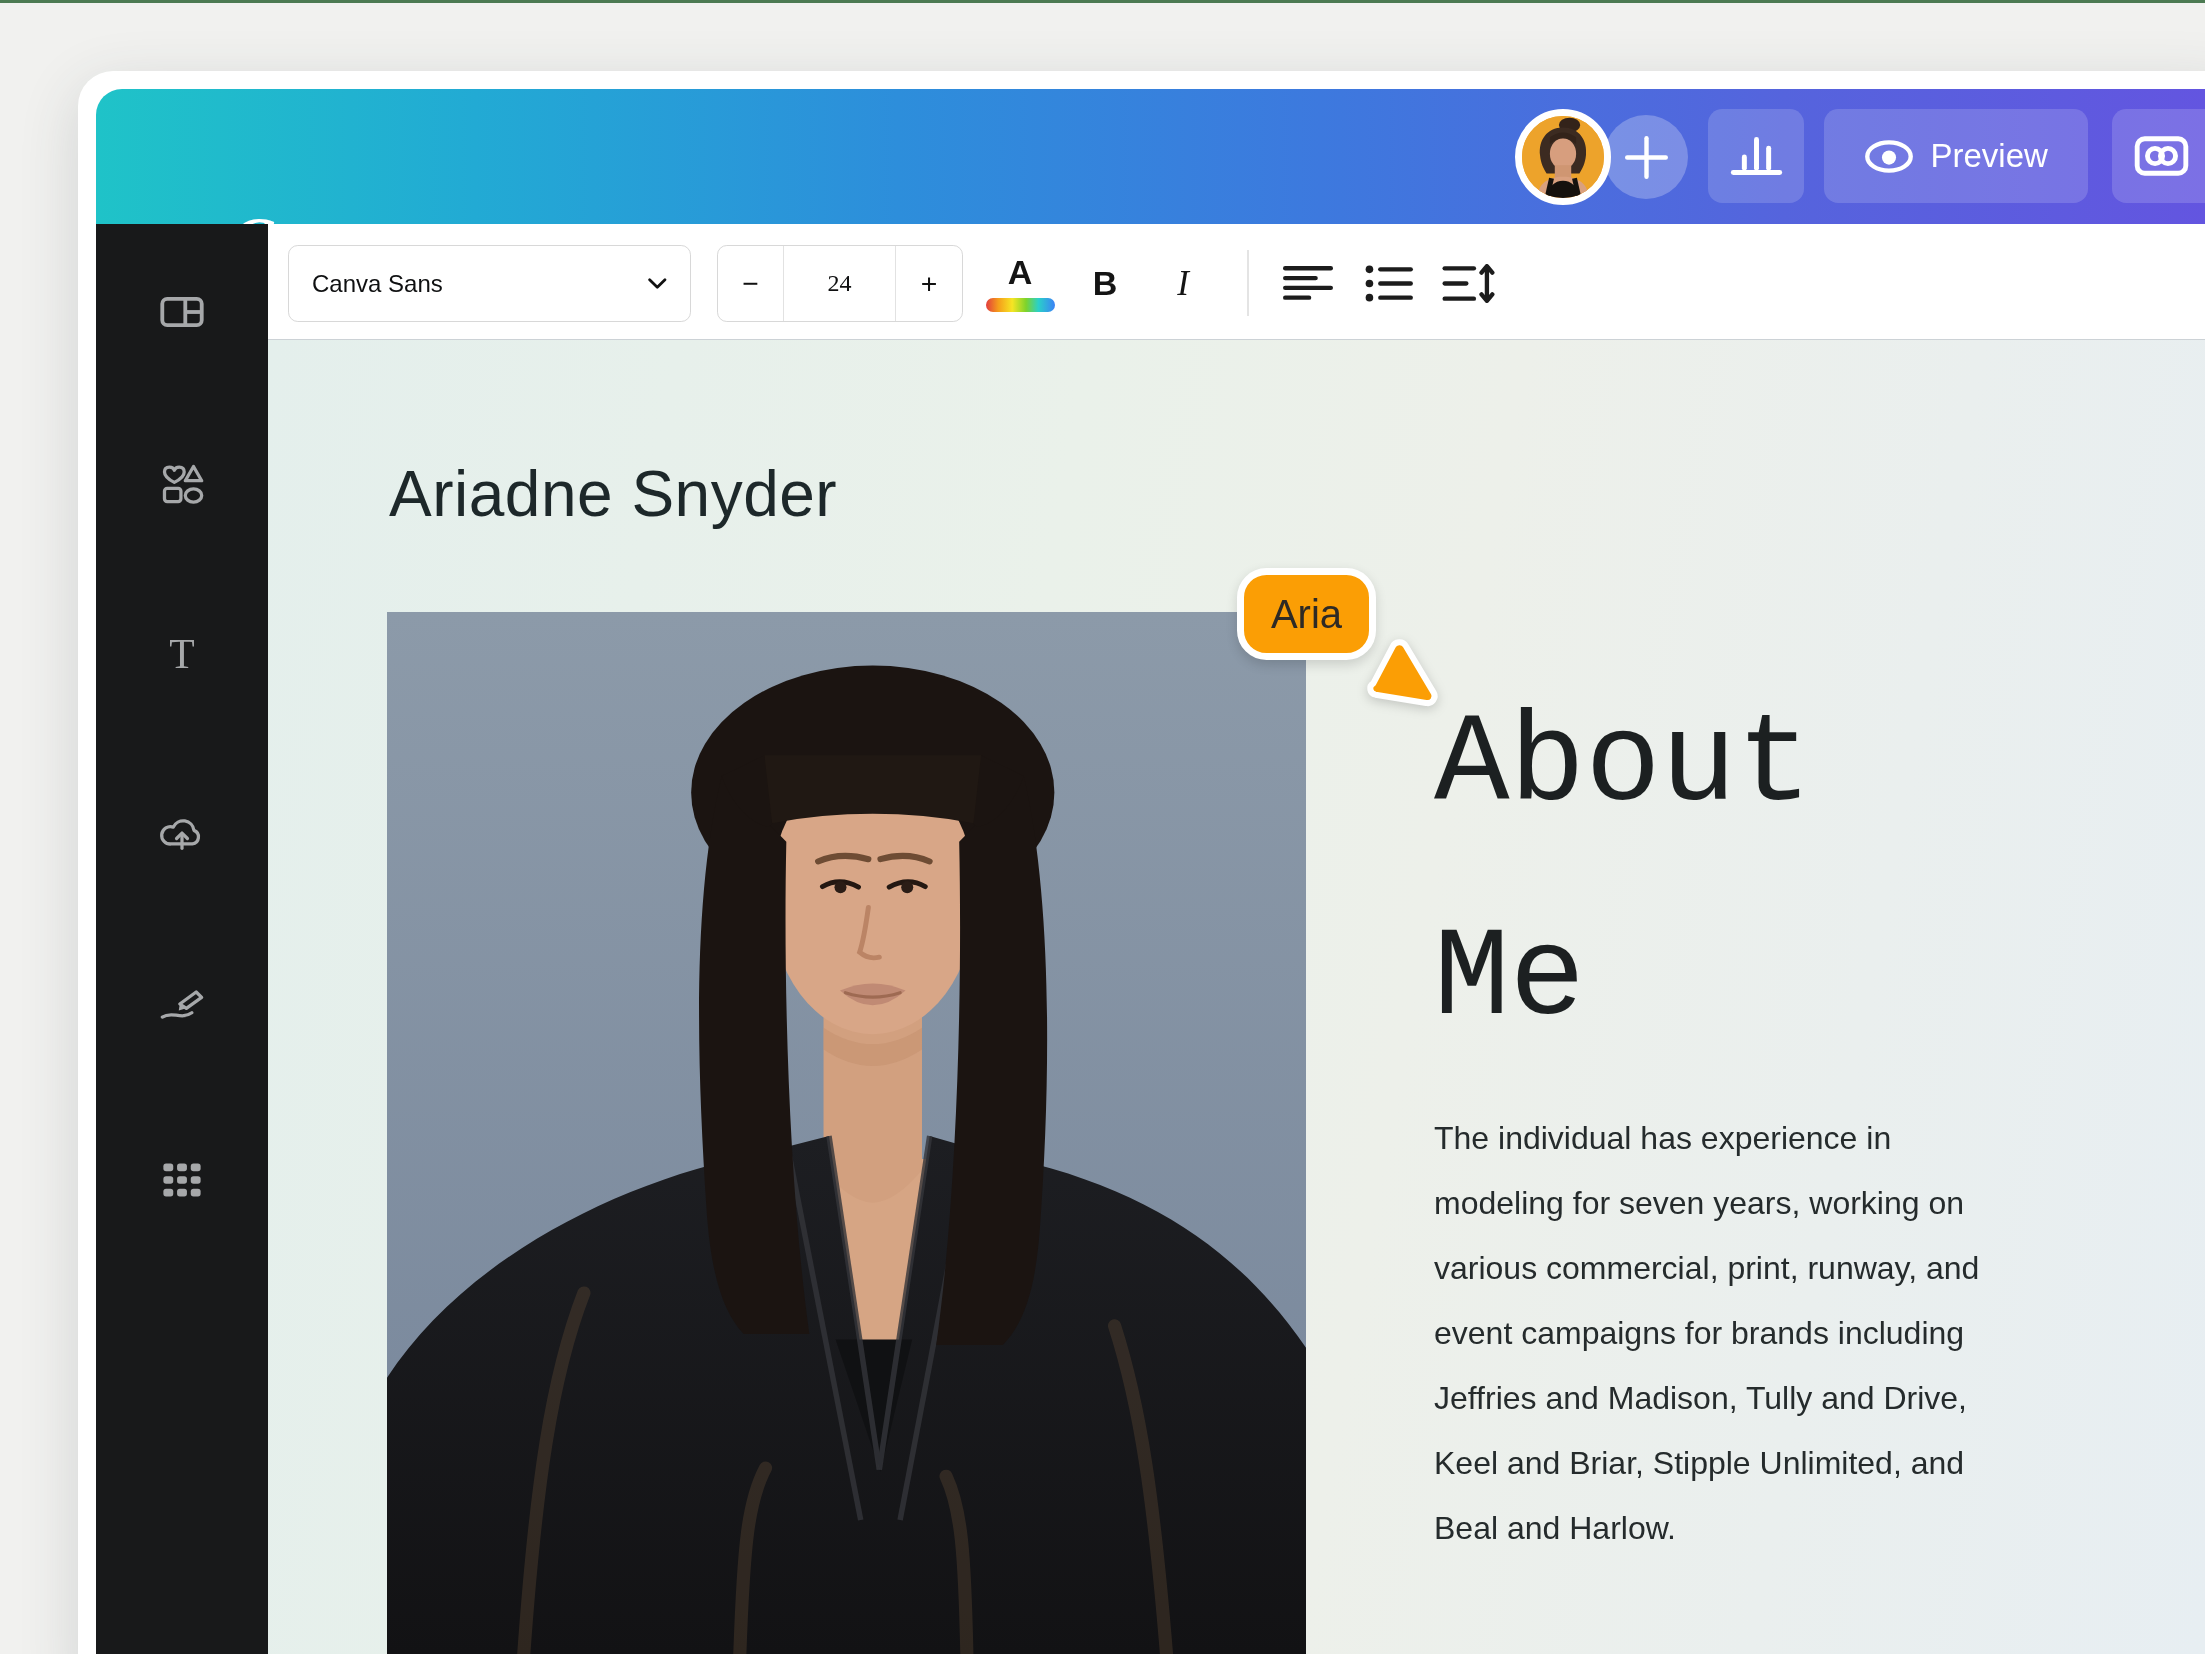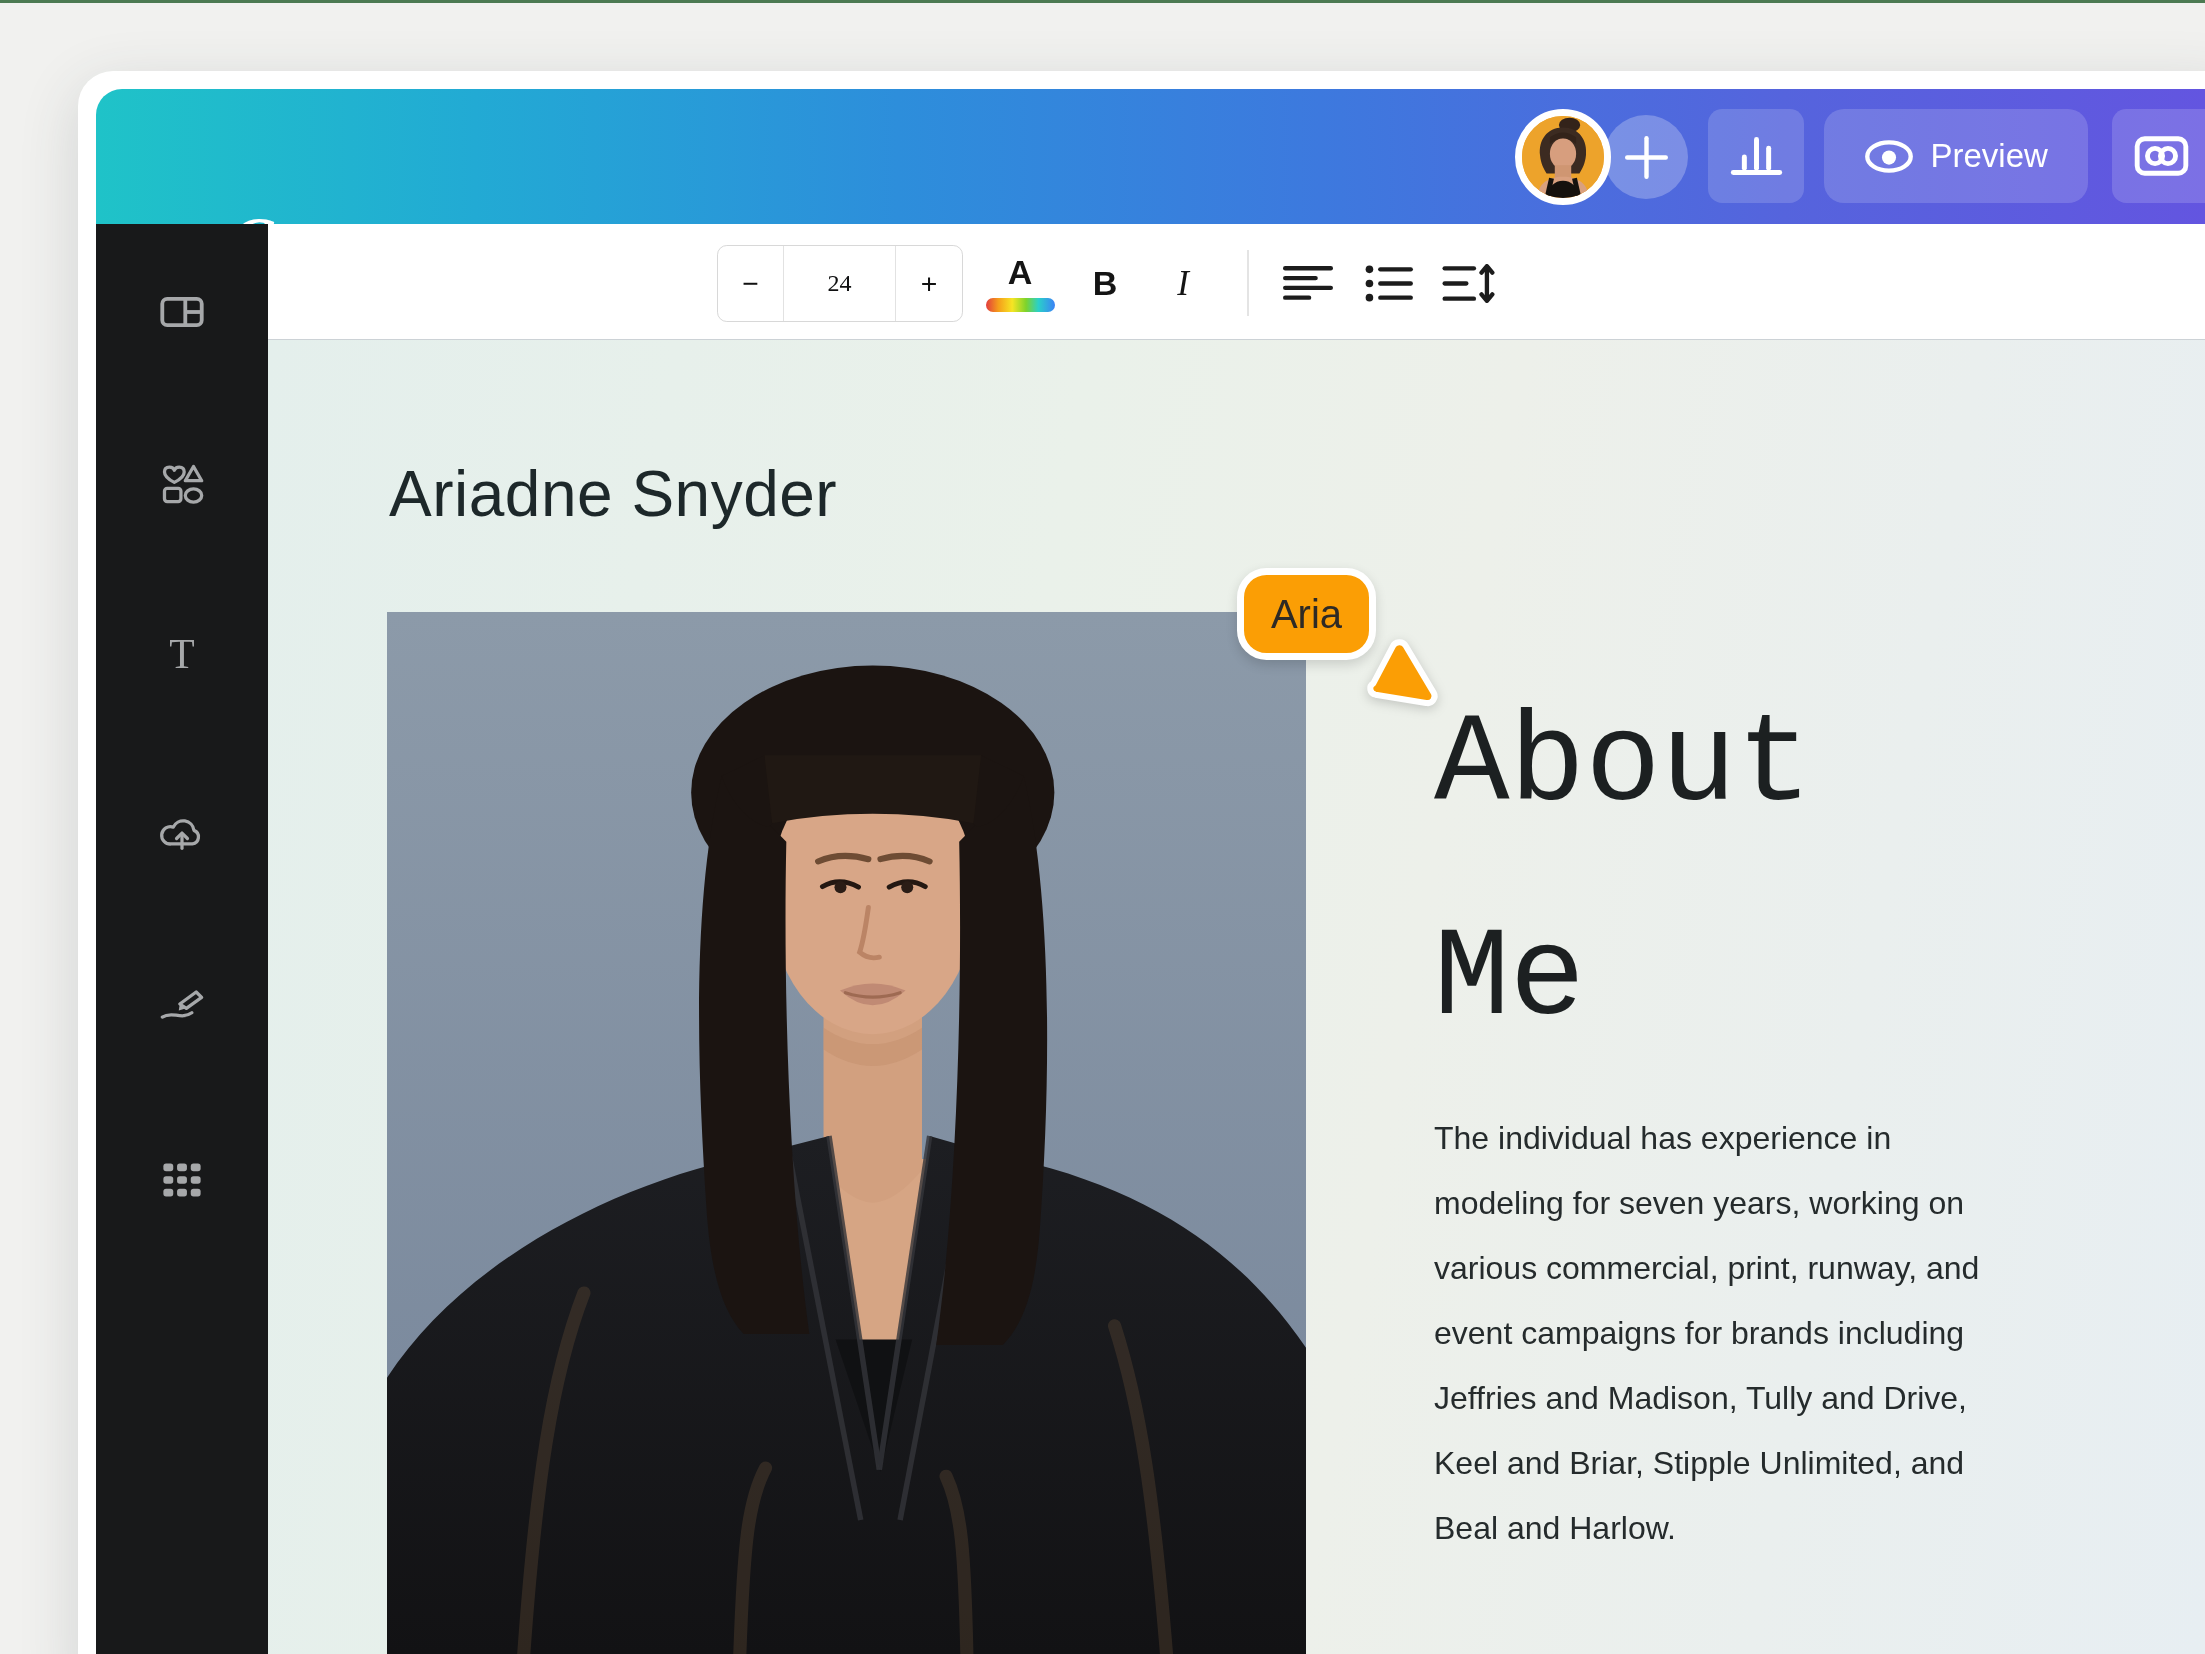--- a/index.html
+++ b/index.html
@@ -18,21 +18,21 @@
           background:linear-gradient(90deg,#1fc3c8 0%,#22aad4 18%,#2d8edb 38%,#3d79de 58%,#5564dd 80%,#6355e0 100%);}
   .logo{left:134px;top:116px;color:#fff;font-family:"DejaVu Serif",serif;
         font-style:italic;font-weight:700;font-size:57px;letter-spacing:-2.2px;transform:rotate(-2deg);}
   .avatar{left:1515px;top:109px;width:96px;height:96px;border-radius:50%;
           background:#eda32b;border:7.1px solid #ffffff;box-sizing:border-box;overflow:hidden;z-index:3;cursor:pointer;}
   .plus-btn{left:1604px;top:115px;width:84px;height:84px;border-radius:50%;
             background:rgba(255,255,255,.25);z-index:2;display:flex;align-items:center;justify-content:center;cursor:pointer;}
   .hbtn{height:94px;top:109px;border-radius:14.2px;background:rgba(255,255,255,.16);
         display:flex;align-items:center;justify-content:center;gap:16.4px;cursor:pointer;}
   .insights{left:1708px;width:96px;}
-  .preview{left:1824px;width:264px;border-radius:20px;}
+  .preview{left:1824px;width:264px;}
   .share{left:2112px;width:164px;justify-content:flex-start;padding-left:22px;box-sizing:border-box;}
   .preview-label{color:#fff;font-size:33px;font-weight:400;}
 
   
   .sidebar{left:96px;top:224px;width:172px;height:1430px;background:#18191a;}
   .side-item{position:absolute;left:0;width:172px;height:120px;display:flex;
              align-items:center;justify-content:center;cursor:pointer;}
   .side-item svg{display:block;}
 
   
@@ -185,20 +185,26 @@
             <rect x="58" y="31" width="18" height="14" rx="5"></rect>
           <rect x="8" y="54" width="18" height="14" rx="5"></rect>
             <rect x="33" y="54" width="18" height="14" rx="5"></rect>
             <rect x="58" y="54" width="18" height="14" rx="5"></rect>
         </g>
       </svg>
     </div>
   </div>
 
   <div class="abs toolbar">
+    <div class="ctl font-select">
+      <span class="font-name">Canva Sans</span>
+      <svg width="18.6" height="11" viewBox="0 0 34 20">
+        <path d="M3,3 L17,17 L31,3" fill="none" stroke="#111" stroke-width="5" stroke-linecap="round" stroke-linejoin="round"></path>
+      </svg>
+    </div>
 
     <div class="ctl stepper">
       <div class="step-cell step-minus">
         <span class="glyph">−</span>
       </div>
       <div class="step-cell step-val">24</div>
       <div class="step-cell step-plus">
         <span class="glyph">+</span>
       </div>
     </div>

